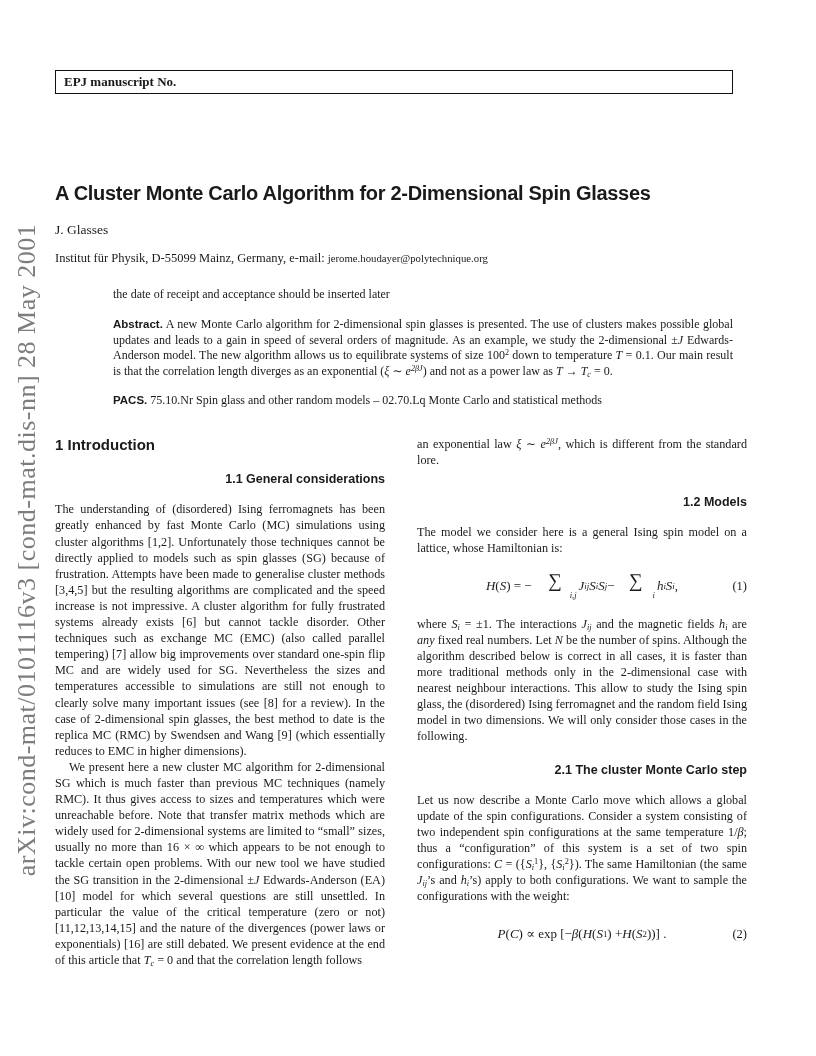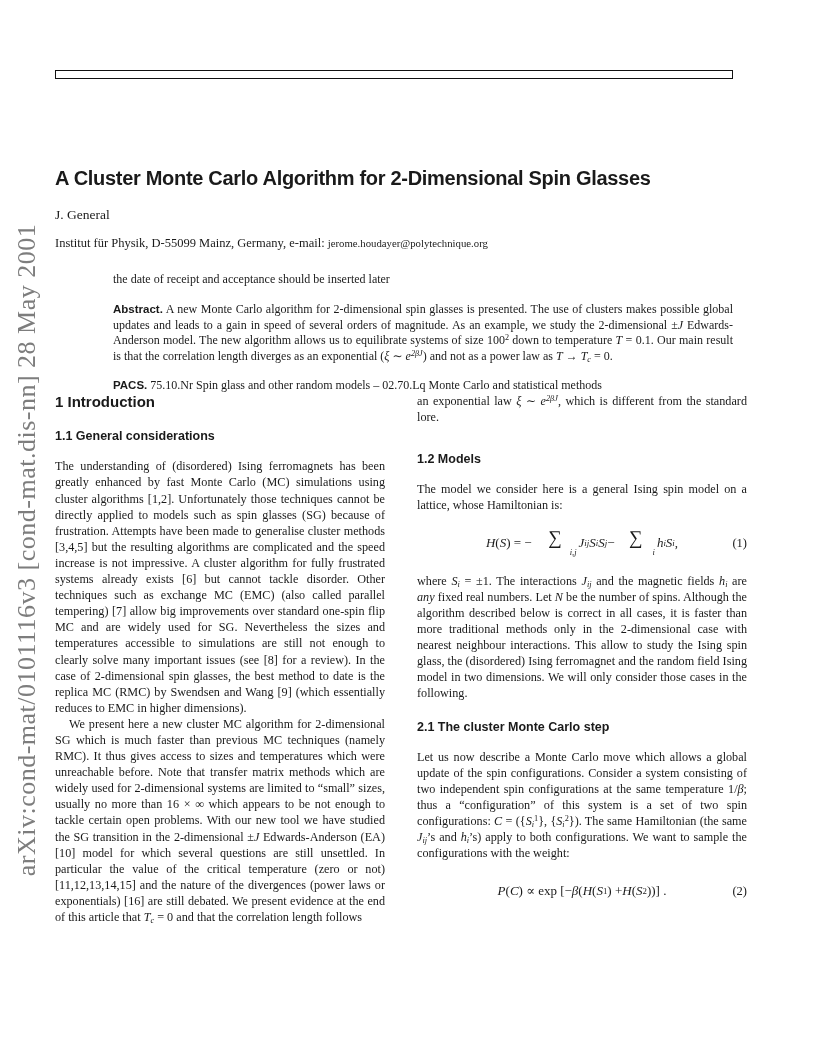--- a/index.html
+++ b/index.html
@@ -32,31 +32,31 @@
   .tt { font-family:Liberation Serif, serif; font-size:0.86em; }
   .date-note { margin-top:21px; margin-left:58px; font-size:12px; }
   .abstract {
     margin-top:15px; margin-left:58px; width:620px;
     font-size:12px; line-height:15.6px; text-align:justify;
   }
   .abstract-label, .pacs-label {
     font-weight:bold; font-family:"Liberation Sans","DejaVu Sans",sans-serif; font-size:11.5px;
   }
   .pacs { margin-top:14px; margin-left:58px; width:620px; font-size:12px; }
-  .columns { display:flex; gap:32px; }
+  .columns { display:flex; gap:32px; margin-top:28px; }
   .col { width:338px; font-size:12.2px; line-height:16.1px; text-align:justify; }
   h1.sec {
     font-family:"Liberation Sans","DejaVu Sans",sans-serif;
     font-size:15px; font-weight:bold; margin:0 0 0 0; line-height:18px;
     text-align:left;
   }
   h2.subsec {
     font-family:"Liberation Sans","DejaVu Sans",sans-serif;
     font-size:12.5px; font-weight:bold; margin:18px 0 0 0; line-height:15px;
-    text-align:left;
+    text-align:right;
   }
   .para { margin:14px 0 0 0; }
   .para.indent { text-indent:14px; margin-top:0; }
   .para.cont { margin-top:0; }
   sub { font-size:68%; line-height:0; vertical-align:-0.25em; }
   sup { font-size:68%; line-height:0; vertical-align:0.45em; }
   .equation {
     position:relative; display:flex; align-items:center; justify-content:center;
     margin:10px 0 10px 0; font-size:13px; min-height:40px; text-align:left;
   }
@@ -69,25 +69,26 @@
 </head>
 <body>
 
 <div class="page">
 
   <div class="arxiv-stamp">arXiv:cond-mat/0101116v3  [cond-mat.dis-nn]  28 May 2001</div>
 
   <div class="content">
 
     <div class="manuscript-box">
+      <div class="bold">EPJ manuscript No.</div>
     </div>
 
     <div class="paper-title">A Cluster Monte Carlo Algorithm for 2-Dimensional Spin Glasses</div>
 
-    <div class="author">J. General</div>
+    <div class="author">J. Glasses</div>
 
     <div class="affiliation"><span>Institut für Physik, D-55099 Mainz, Germany, e-mail: </span><span class="tt">jerome.houdayer@polytechnique.org</span></div>
 
     <div class="date-note">the date of receipt and acceptance should be inserted later</div>
 
     <div class="abstract"><span class="abstract-label">Abstract.</span>
       <span><span>A new Monte Carlo algorithm for 2-dimensional spin glasses is presented. The use of clusters makes possible global updates and leads to a gain in speed of several orders of magnitude. As an example, we study the 2-dimensional ±</span><span style="font-style: italic;">J</span><span> Edwards-Anderson model. The new algorithm allows us to equilibrate systems of size 100</span><sup>2</sup><span> down to temperature </span><span style="font-style: italic;">T</span><span> = 0.1. Our main result is that the correlation length diverges as an exponential (</span><span style="font-style: italic;">ξ</span><span> ∼ </span><span style="font-style: italic;">e</span><sup style="font-style: italic;">2βJ</sup><span>) and not as a power law as </span><span style="font-style: italic;">T</span><span> → </span><span style="font-style: italic;">T</span><sub style="font-style: italic;">c</sub><span> = 0.</span></span>
     </div>
 
     <div class="pacs"><span class="pacs-label">PACS.</span>

